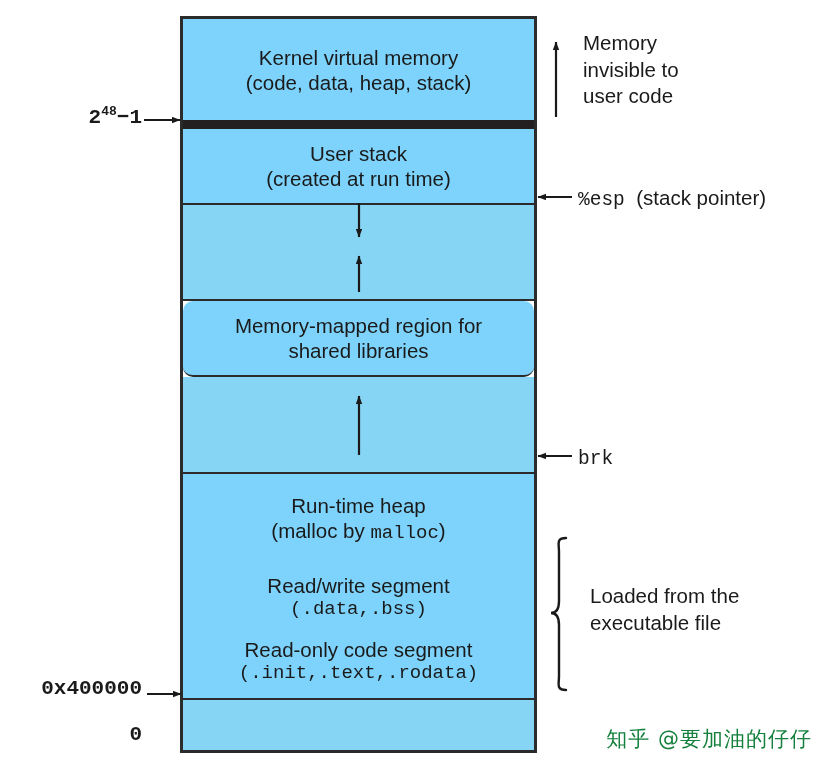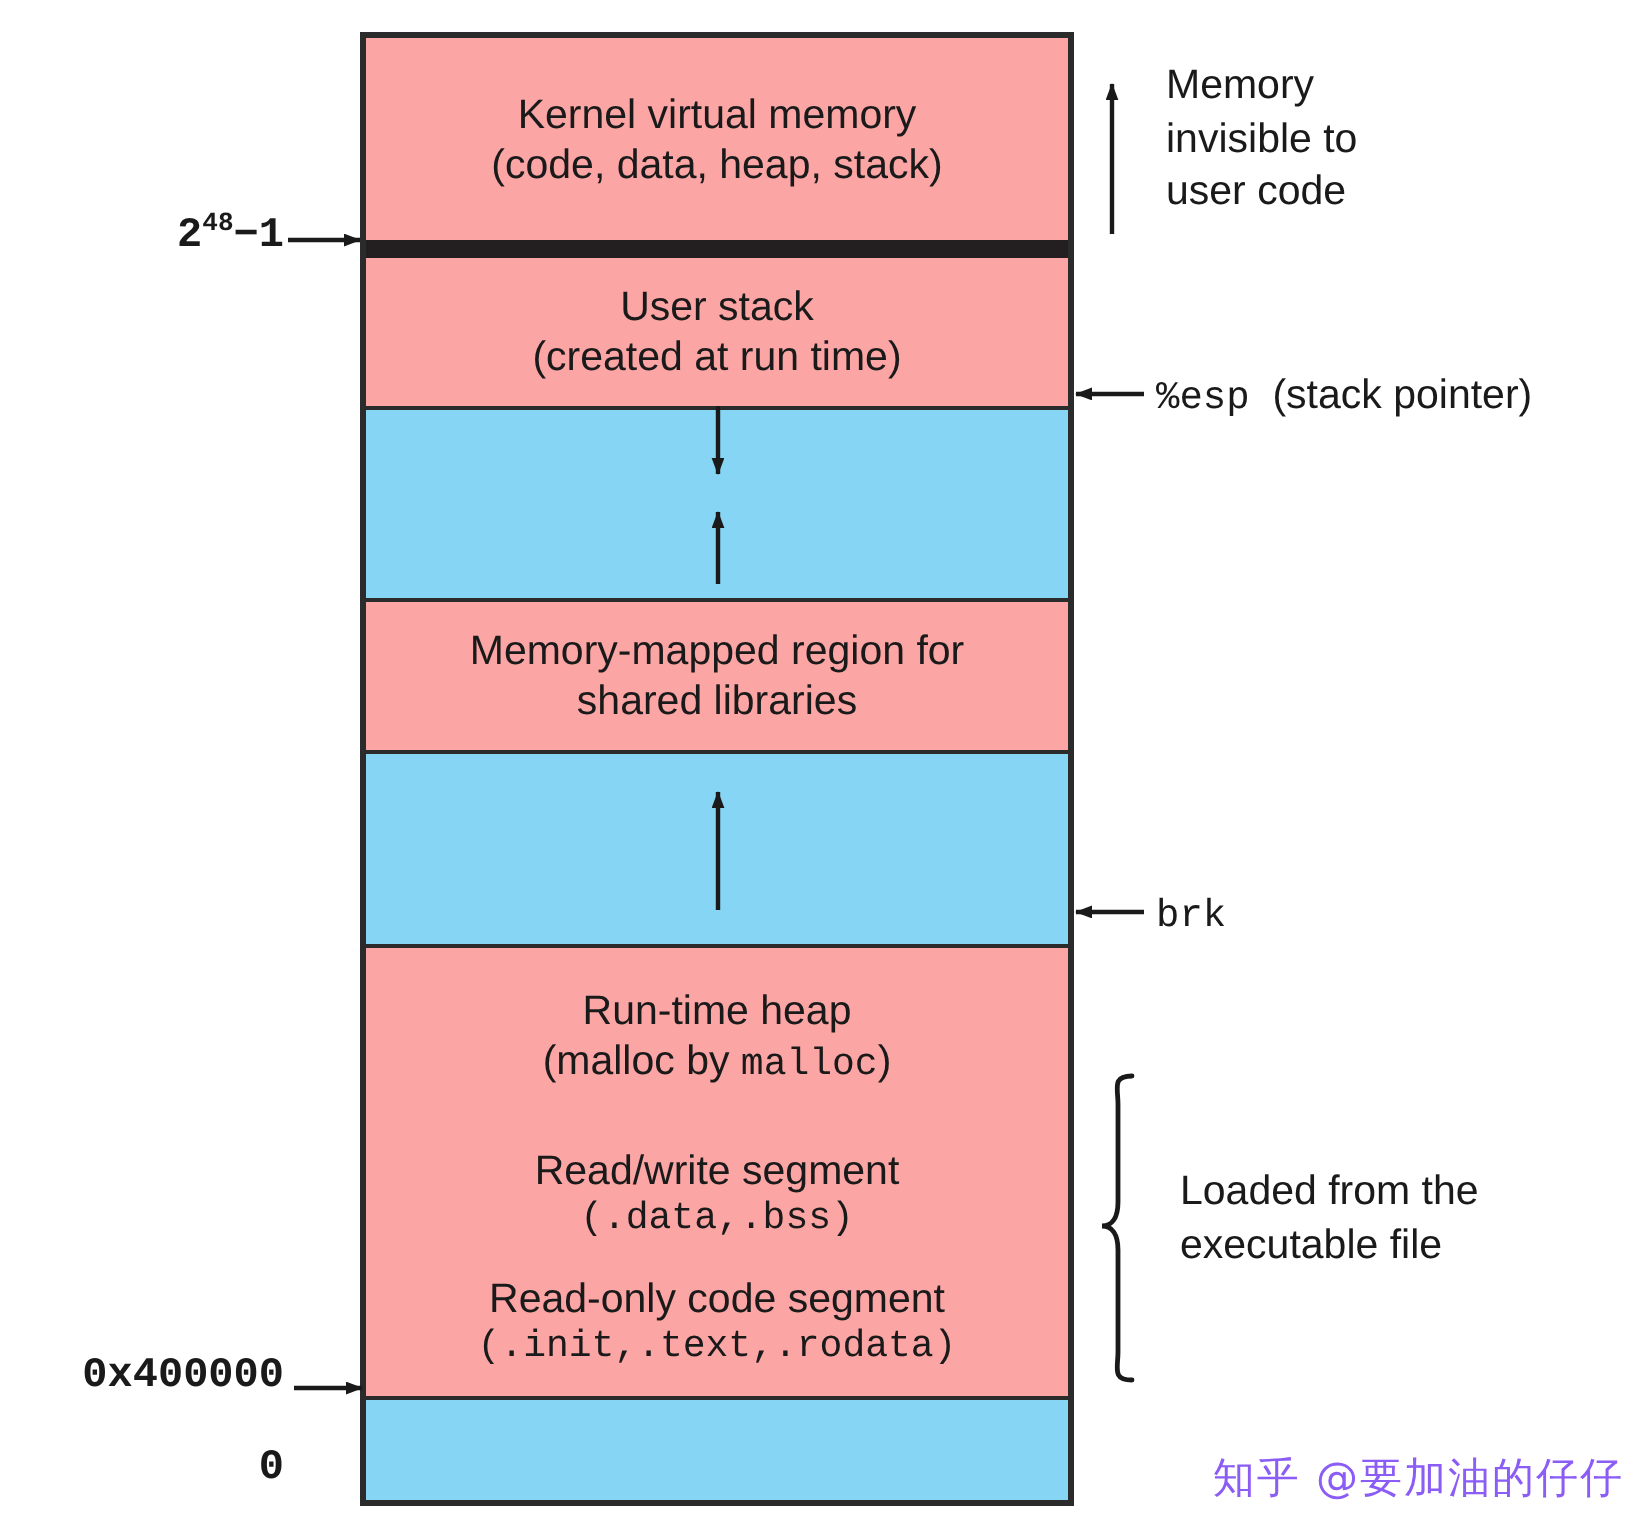--- a/index.html
+++ b/index.html
@@ -37,21 +37,21 @@
     box-sizing: border-box;
     display: flex;
     flex-direction: column;
     align-items: center;
     justify-content: center;
     text-align: center;
     line-height: 1.22;
     font-size: 20.5px;
     color: #1a1a1a;
   }
-  .seg.gray  { background: #fca5a5; }
+  .seg.gray  { background: #7dd3fc; }
   .seg.blue  { background: #87d5f5; }
   .seg.line-bottom { border-bottom: 2.5px solid #2b2b2b; }
 
   .seg .l1, .seg .l2 { display: block; white-space: nowrap; }
 
   .kernel-bar {
     position: absolute;
     left: 0;
     width: 100%;
     height: 9px;
@@ -96,21 +96,21 @@
     height: 769px;
     pointer-events: none;
   }
 
   
   .watermark {
     position: absolute;
     right: 14px;
     bottom: 16px;
     font-size: 21px;
-    color: #8b5cf6;
+    color: #15803d;
     letter-spacing: 1px;
     white-space: nowrap;
     font-family: "DejaVu Sans", sans-serif;
   }
 </style>
 </head>
 <body>
 
 <div id="page">
 
@@ -123,21 +123,21 @@
 
     <div class="kernel-bar" style="top:101px;"></div>
 
     <div class="seg gray line-bottom" style="top:110px; height:76px;text-align:right;">
       <span class="l1">User stack</span>
       <span class="l2">(created at run time)</span>
     </div>
 
     <div class="seg blue line-bottom" style="top:186px; height:96px;"></div>
 
-    <div class="seg gray line-bottom" style="top:282px; height:76px;">
+    <div class="seg gray line-bottom" style="top:282px; height:76px;border-radius:10px;">
       <span class="l1">Memory-mapped region for</span>
       <span class="l2">shared libraries</span>
     </div>
 
     <div class="seg blue line-bottom" style="top:358px; height:97px;"></div>
 
     <div class="seg gray line-bottom" style="top:455px; height:92px;">
       <span class="l1">Run-time heap</span>
       <span class="l2"><span>(malloc by </span><span class="mono">malloc</span><span>)</span></span>
     </div>

